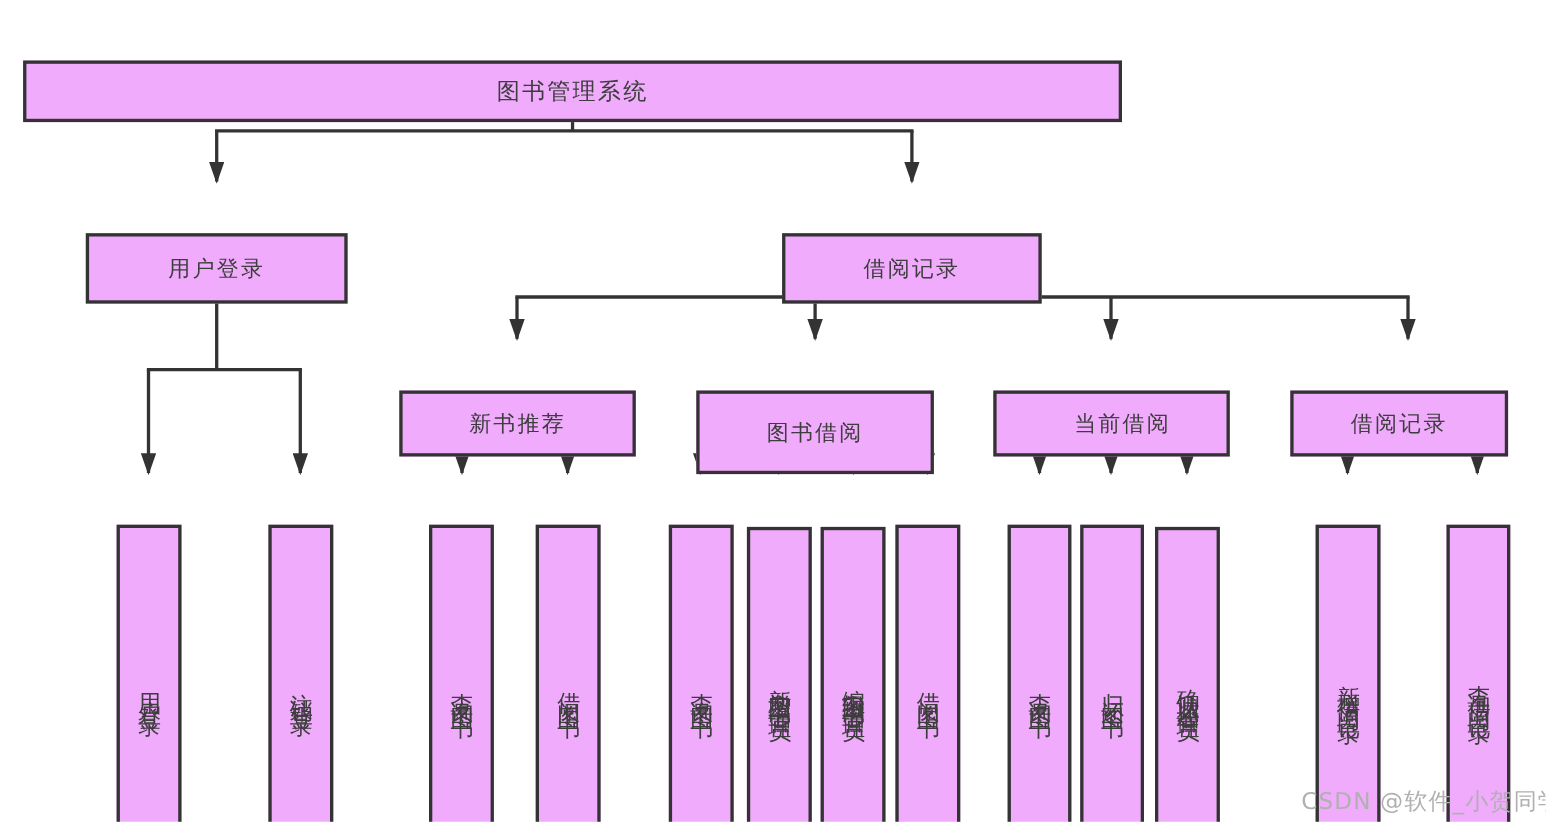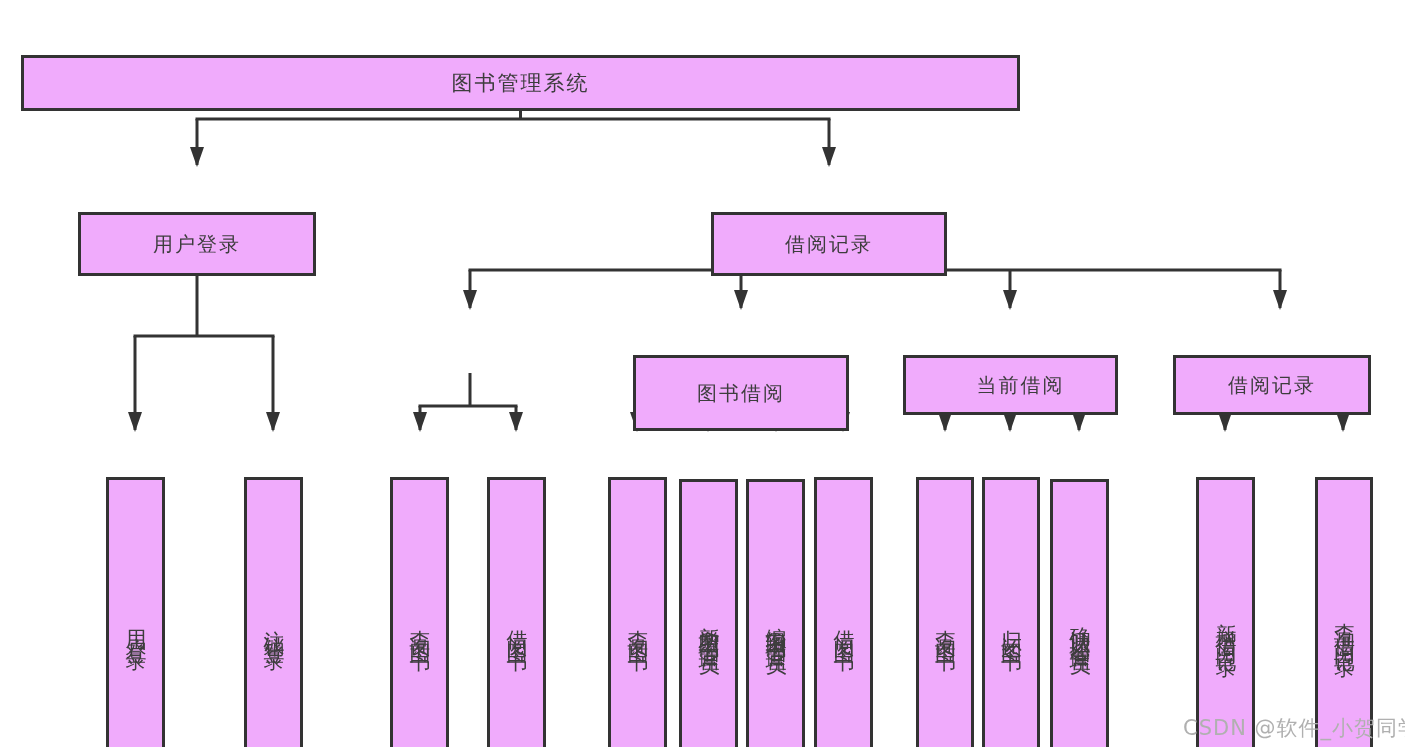--- a/index.html
+++ b/index.html
@@ -118,20 +118,21 @@
 
     <line class="arrowline" x1="1225" y1="406" x2="1225" y2="430" marker-end="url(#arrow)"></line>
     <line class="arrowline" x1="1343" y1="406" x2="1343" y2="430" marker-end="url(#arrow)"></line>
   </svg>
 
   <div class="node h" style="left:21px; top:13px; width:999px; height:56px; font-size:21px;">图书管理系统</div>
 
   <div class="node h" style="left:78px; top:170px; width:238px; height:64px;">用户登录</div>
   <div class="node h" style="left:711px; top:170px; width:236px; height:64px;">借阅记录</div>
 
+  <div class="node h" style="left:363px; top:313px; width:215px; height:60px;">新书推荐</div>
   <div class="node h" style="left:633px; top:313px; width:216px; height:76px;">图书借阅</div>
   <div class="node h" style="left:903px; top:313px; width:215px; height:60px;padding-left:20px;">当前借阅</div>
   <div class="node h" style="left:1173px; top:313px; width:198px; height:60px;">借阅记录</div>
 
   <div class="node v" style="left:106px; top:435px; width:59px; height:300px;">用户登录</div>
   <div class="node v" style="left:244px; top:435px; width:59px; height:300px;">注销登录</div>
 
   <div class="node v" style="left:390px; top:435px; width:59px; height:300px;">查询图书</div>
   <div class="node v" style="left:487px; top:435px; width:59px; height:300px;">借阅图书</div>
 

